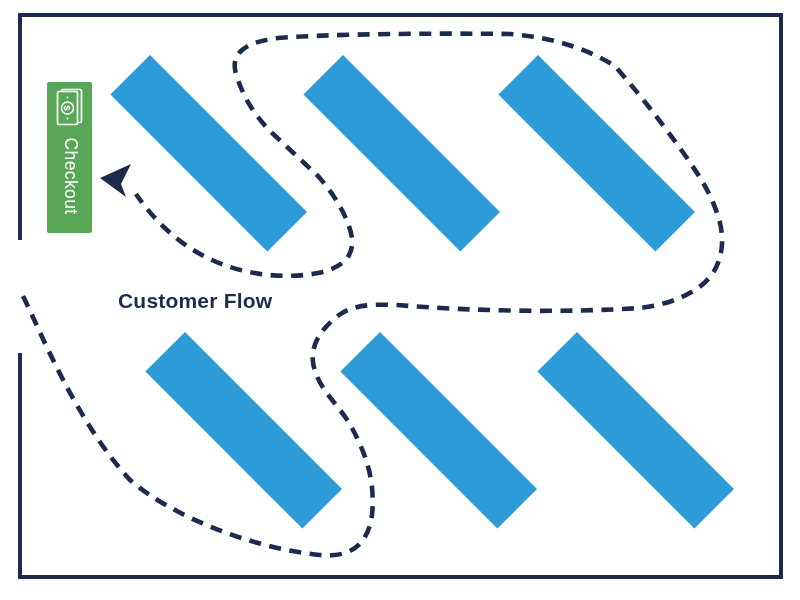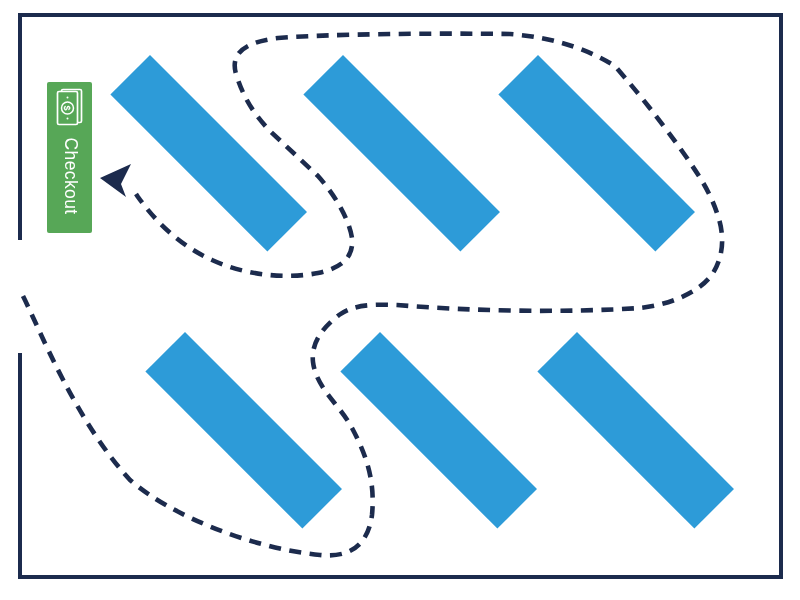--- a/index.html
+++ b/index.html
@@ -102,14 +102,15 @@
         <rect class="bill-front" x="4" y="7" width="33" height="20" rx="1.5"></rect>
         <circle class="coin" cx="20.5" cy="17" r="6"></circle>
         <circle class="dot" cx="10" cy="17" r="1"></circle>
         <circle class="dot" cx="31" cy="17" r="1"></circle>
         <text class="dollar" x="20.5" y="20.3" text-anchor="middle">$</text>
       </svg>
       <span class="checkout-label">Checkout</span>
     </div>
   </div>
 
+  <div class="flow-label">Customer Flow</div>
 
 </div>
 
 </body></html>

